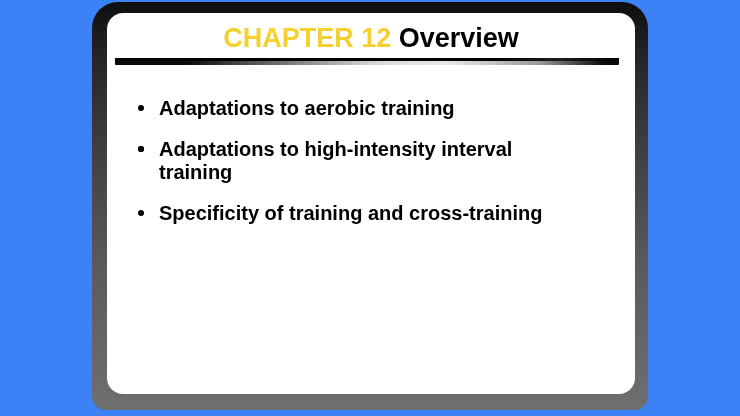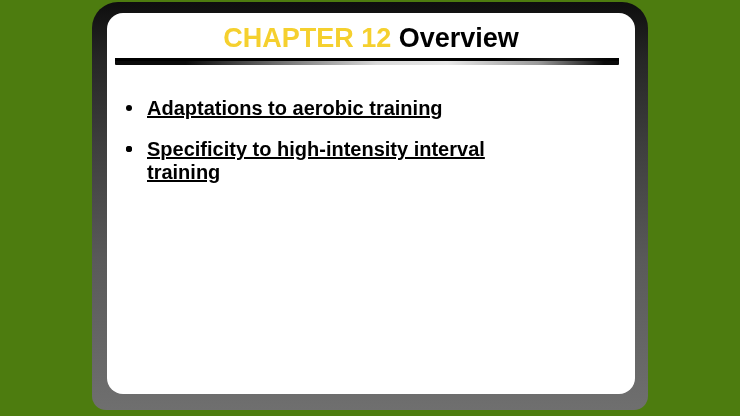--- a/index.html
+++ b/index.html
@@ -8,21 +8,21 @@
     width: 740px;
     height: 416px;
     overflow: hidden;
     font-family: "Liberation Sans", sans-serif;
   }
 
   .stage {
     position: relative;
     width: 740px;
     height: 416px;
-    background: #4d7c0f;
+    background: #3b82f6;
   }
 
   
   .slide-frame {
     position: absolute;
     left: 92px;
     top: 2px;
     width: 556px;
     height: 408px;
     box-sizing: border-box;
@@ -64,24 +64,23 @@
   }
   .title-divider::before {
     content: "";
     position: absolute;
     left: 0; right: 0; top: 0;
     height: 3px;
     background: linear-gradient(90deg, #000 0%, #000 75%, #1c1c1c 88%, #000 100%);
   }
 
   .bullet-list {
-    margin: 32px 0 0 0;
+    margin: 32px 0 0 12px;
     padding: 0 0 0 40px;
     list-style: none;
-    text-decoration: underline;
   }
 
   .bullet-item {
     position: relative;
     max-width: 400px;
     font-size: 20px;
     font-weight: bold;
     line-height: 23px;
     color: #000000;
     margin: 0 0 18px 0;
@@ -114,19 +113,23 @@
       <ul class="bullet-list">
         <li class="bullet-item">
           <span class="bullet-dot"></span>
           <span>Adaptations to aerobic training</span>
         </li>
         <li class="bullet-item">
           <span class="bullet-dot"></span>
         </li>
         <li class="bullet-item">
           <span class="bullet-dot"></span>
-          <span>Specificity to high-intensity interval training</span>
+          <span>Adaptations to high-intensity interval training</span>
+        </li>
+        <li class="bullet-item">
+          <span class="bullet-dot"></span>
+          <span>Specificity of training and cross-training</span>
         </li>
       </ul>
 
     </div>
   </div>
 </div>
 
 </body></html>

